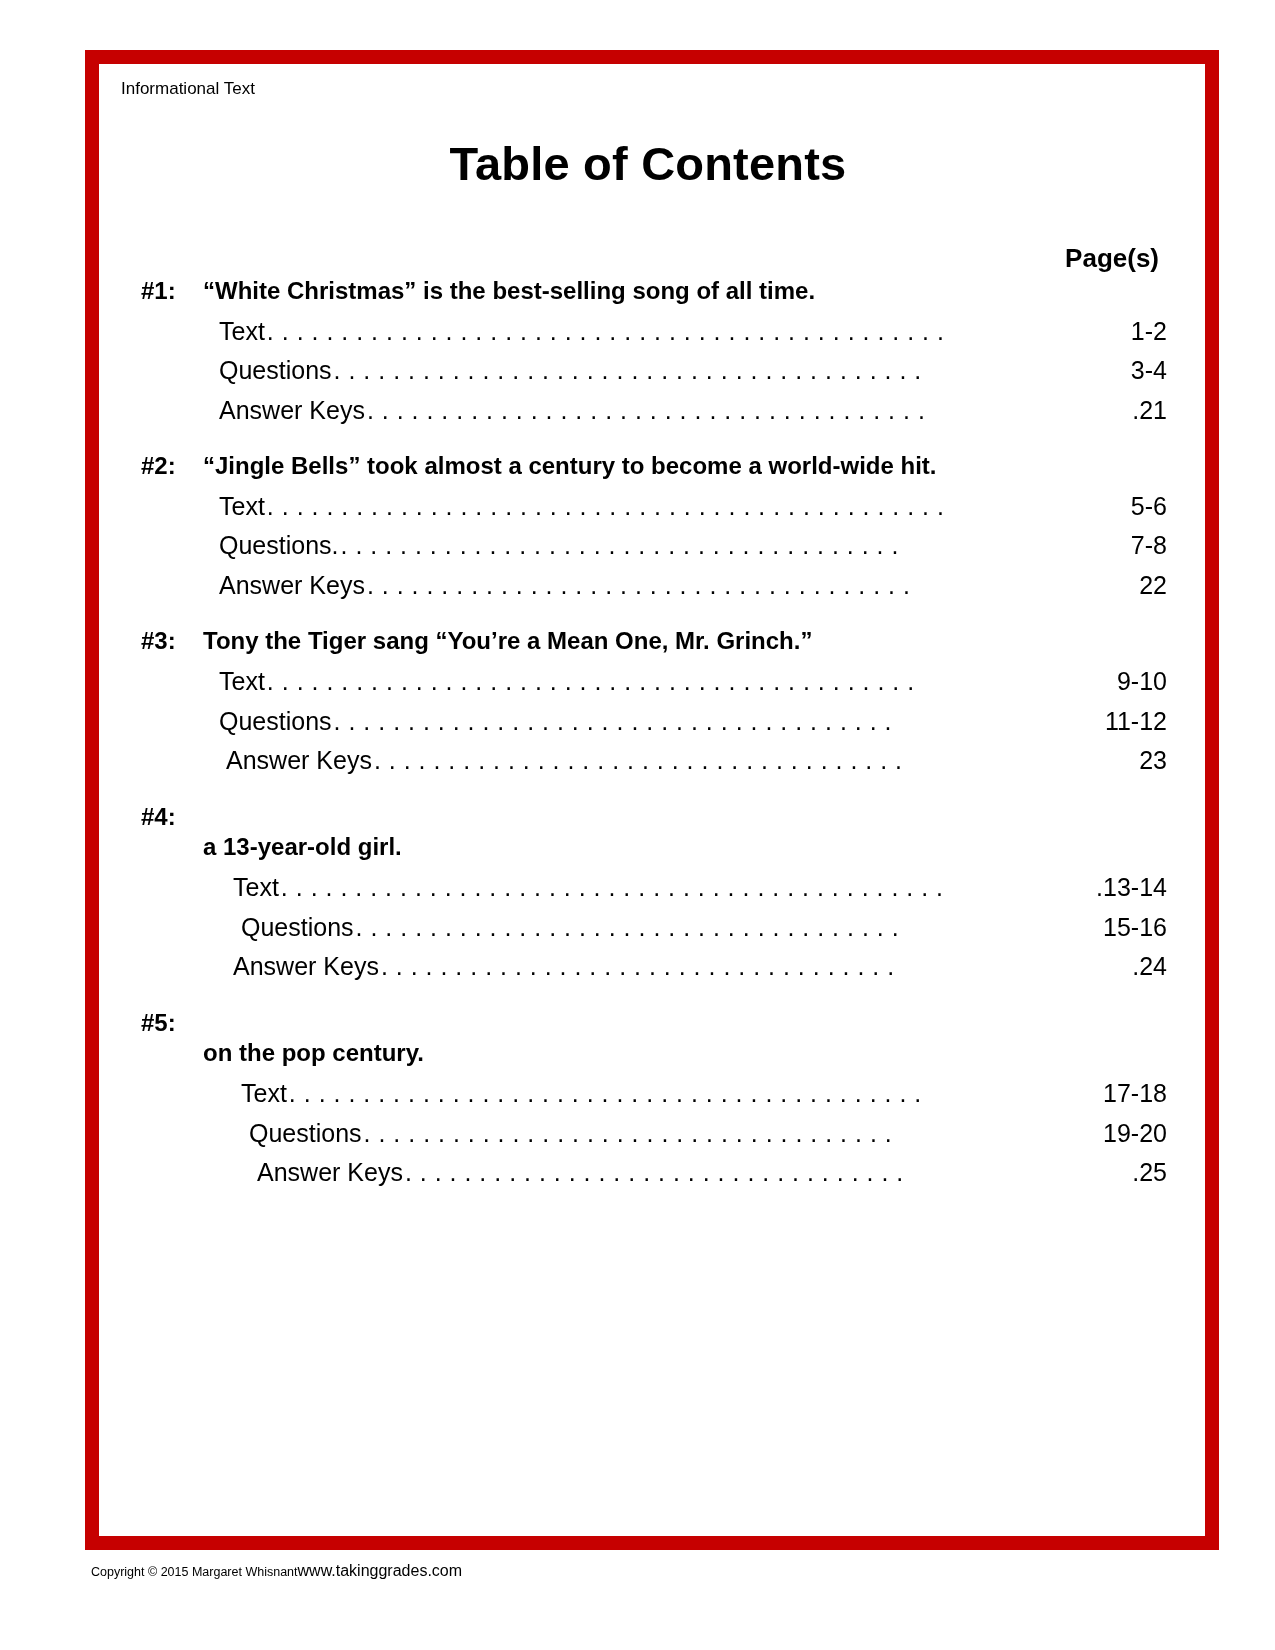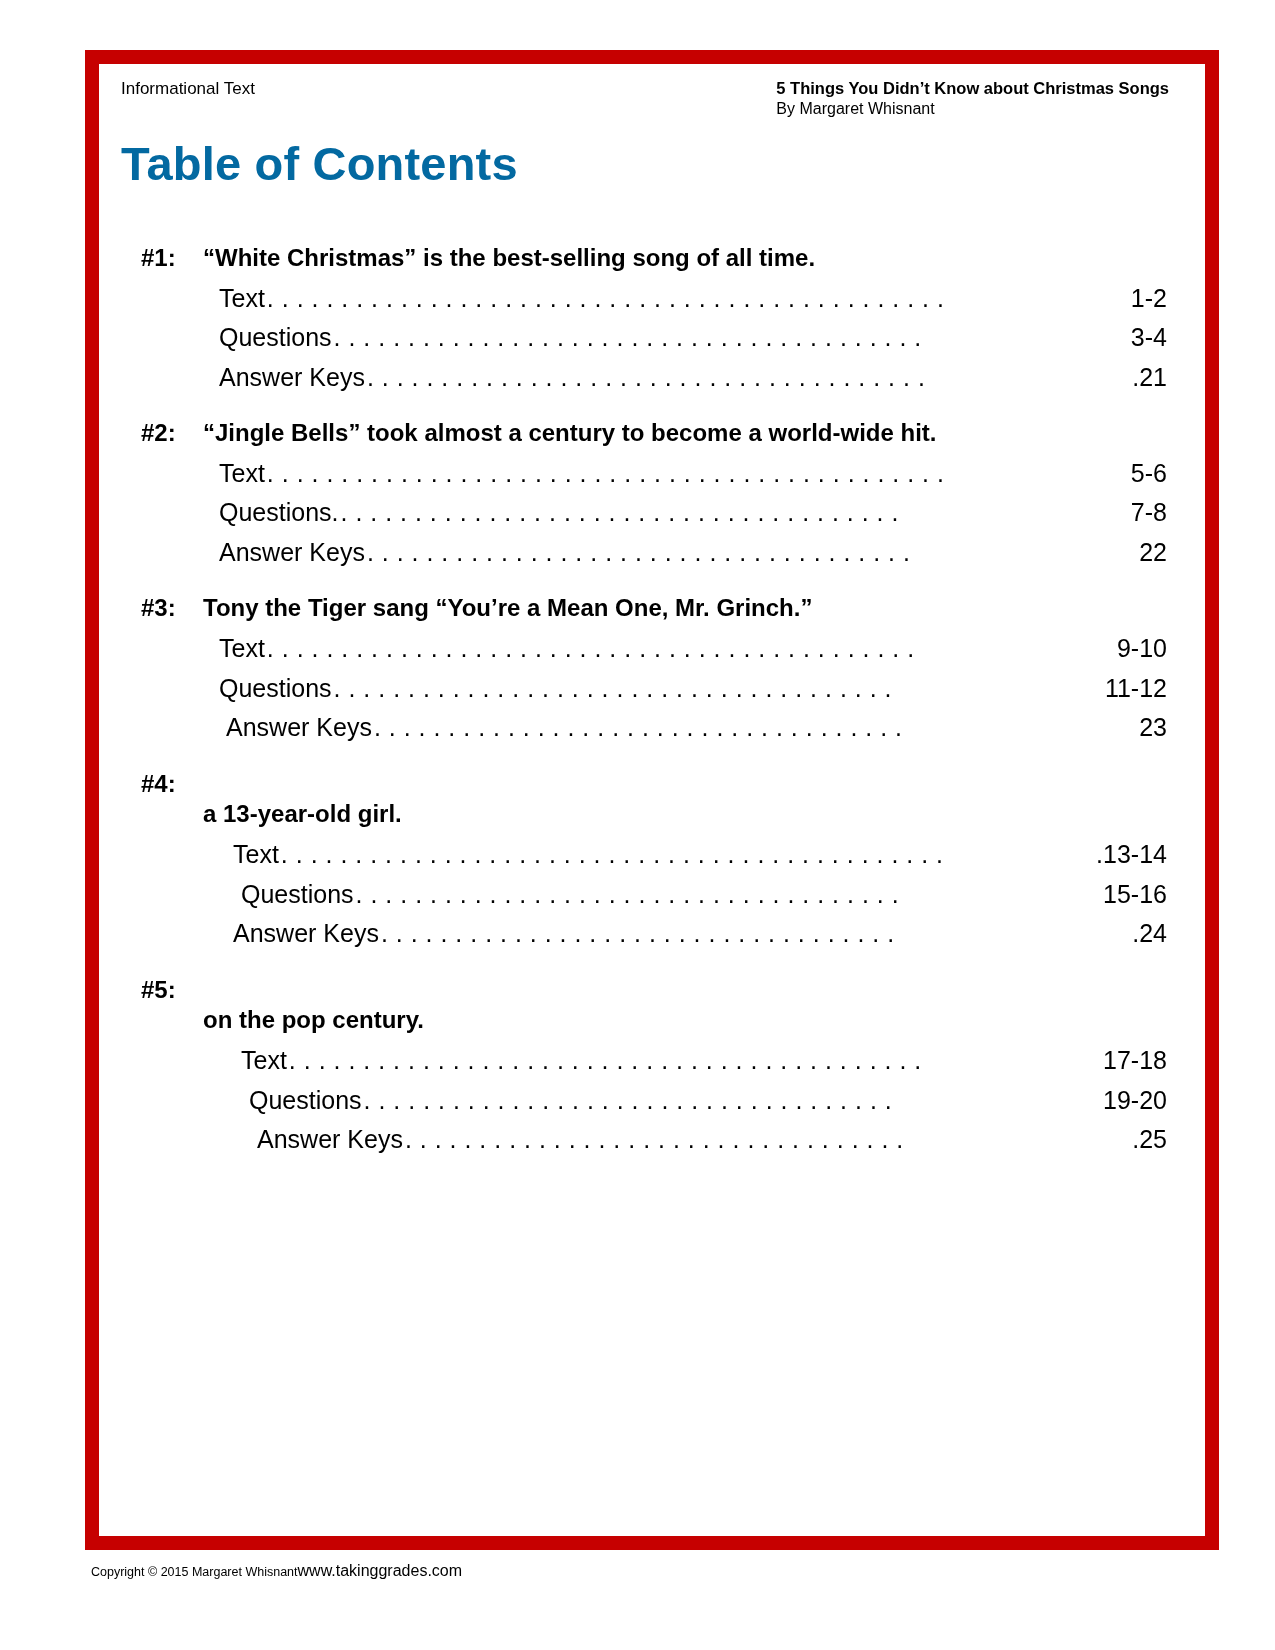--- a/index.html
+++ b/index.html
@@ -65,24 +65,24 @@
   }
   .runhead-author {
     font-size: 16px;
     font-weight: 400;
     color: #000;
     white-space: nowrap;
   }
 
   
   .doc-title {
-    text-align: left;
+    text-align: center;
     font-size: 47px;
     font-weight: bold;
-    color: #0369a1;
+    color: #000000;
     letter-spacing: 0.2px;
     margin-top: 12px;
   }
 
   
   .contents {
     margin-top: 52px;
     padding-left: 20px;
     padding-right: 8px;
   }
@@ -175,30 +175,27 @@
 </head>
 <body>
 
 <div id="page">
 
   <div id="frame">
     <div id="frame-inner">
 
       <div class="runhead">
         <div class="runhead-left">Informational Text</div>
-        <div class="runhead-right">
-          <div class="runhead-title">5 Things You Didn’t Know about Christmas Songs</div>
-          <div class="runhead-author">By Margaret Whisnant</div>
-        </div>
       </div>
 
       <div class="doc-title">Table of Contents</div>
 
       <div class="contents">
 
+        <div class="pages-header">Page(s)</div>
 
         <div class="entry">
           <div class="entry-heading">
             <span class="entry-num">#1:</span>
             <span class="entry-title-wrap">
               <span class="entry-title-line">“White Christmas” is the best-selling song of all time.</span>
             </span>
           </div>
           <div class="sub ind-1">
             <span class="sub-label">Text</span>

